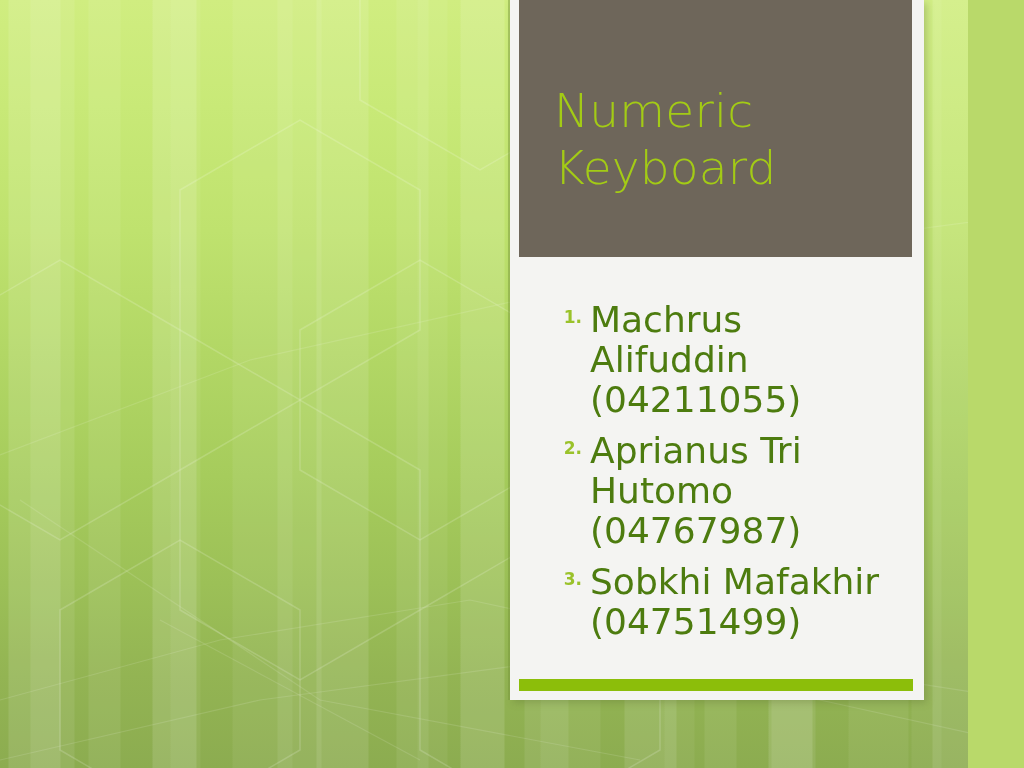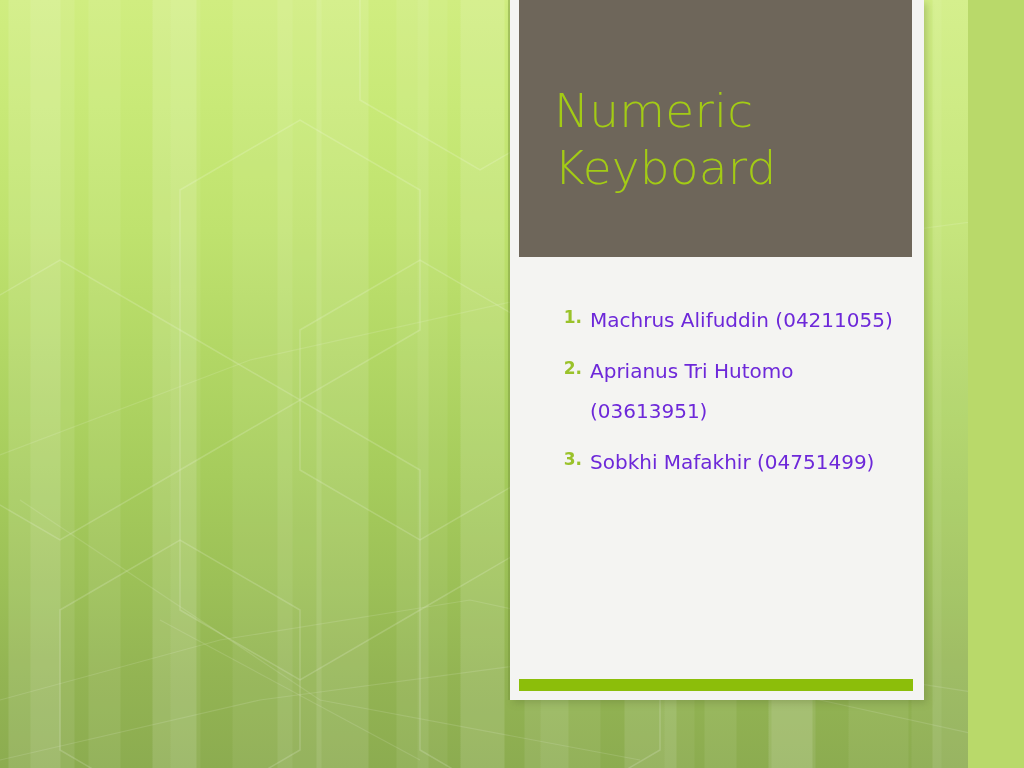--- a/index.html
+++ b/index.html
@@ -133,23 +133,23 @@
     margin: 0;
     padding: 0;
     list-style: none;
     counter-reset: nameitem;
   }
 
   .list-item {
     position: relative;
     margin: 0 0 11px 0;
     padding-left: 58px;
-    color: #6d28d9;
+    color: #4d7c0f;
     font-family: "DejaVu Sans", sans-serif;
-    font-size: 20px;
+    font-size: 36px;
     line-height: 40px;
     counter-increment: nameitem;
   }
 
   .list-item::before {
     content: counter(nameitem) ".";
     position: absolute;
     left: 14px;
     top: 6px;
     width: 36px;
@@ -203,21 +203,21 @@
     <div class="title-block">
       <div class="title-text">Numeric
 Keyboard</div>
     </div>
 
     <ol class="list">
       <li class="list-item">
         <span>Machrus Alifuddin (04211055)</span>
       </li>
       <li class="list-item">
-        <span>Aprianus Tri Hutomo (03613951)</span>
+        <span>Aprianus Tri Hutomo (04767987)</span>
       </li>
       <li class="list-item">
         <span>Sobkhi Mafakhir (04751499)</span>
       </li>
     </ol>
 
     <div class="accent-bar"></div>
   </div>
 
 </div>

